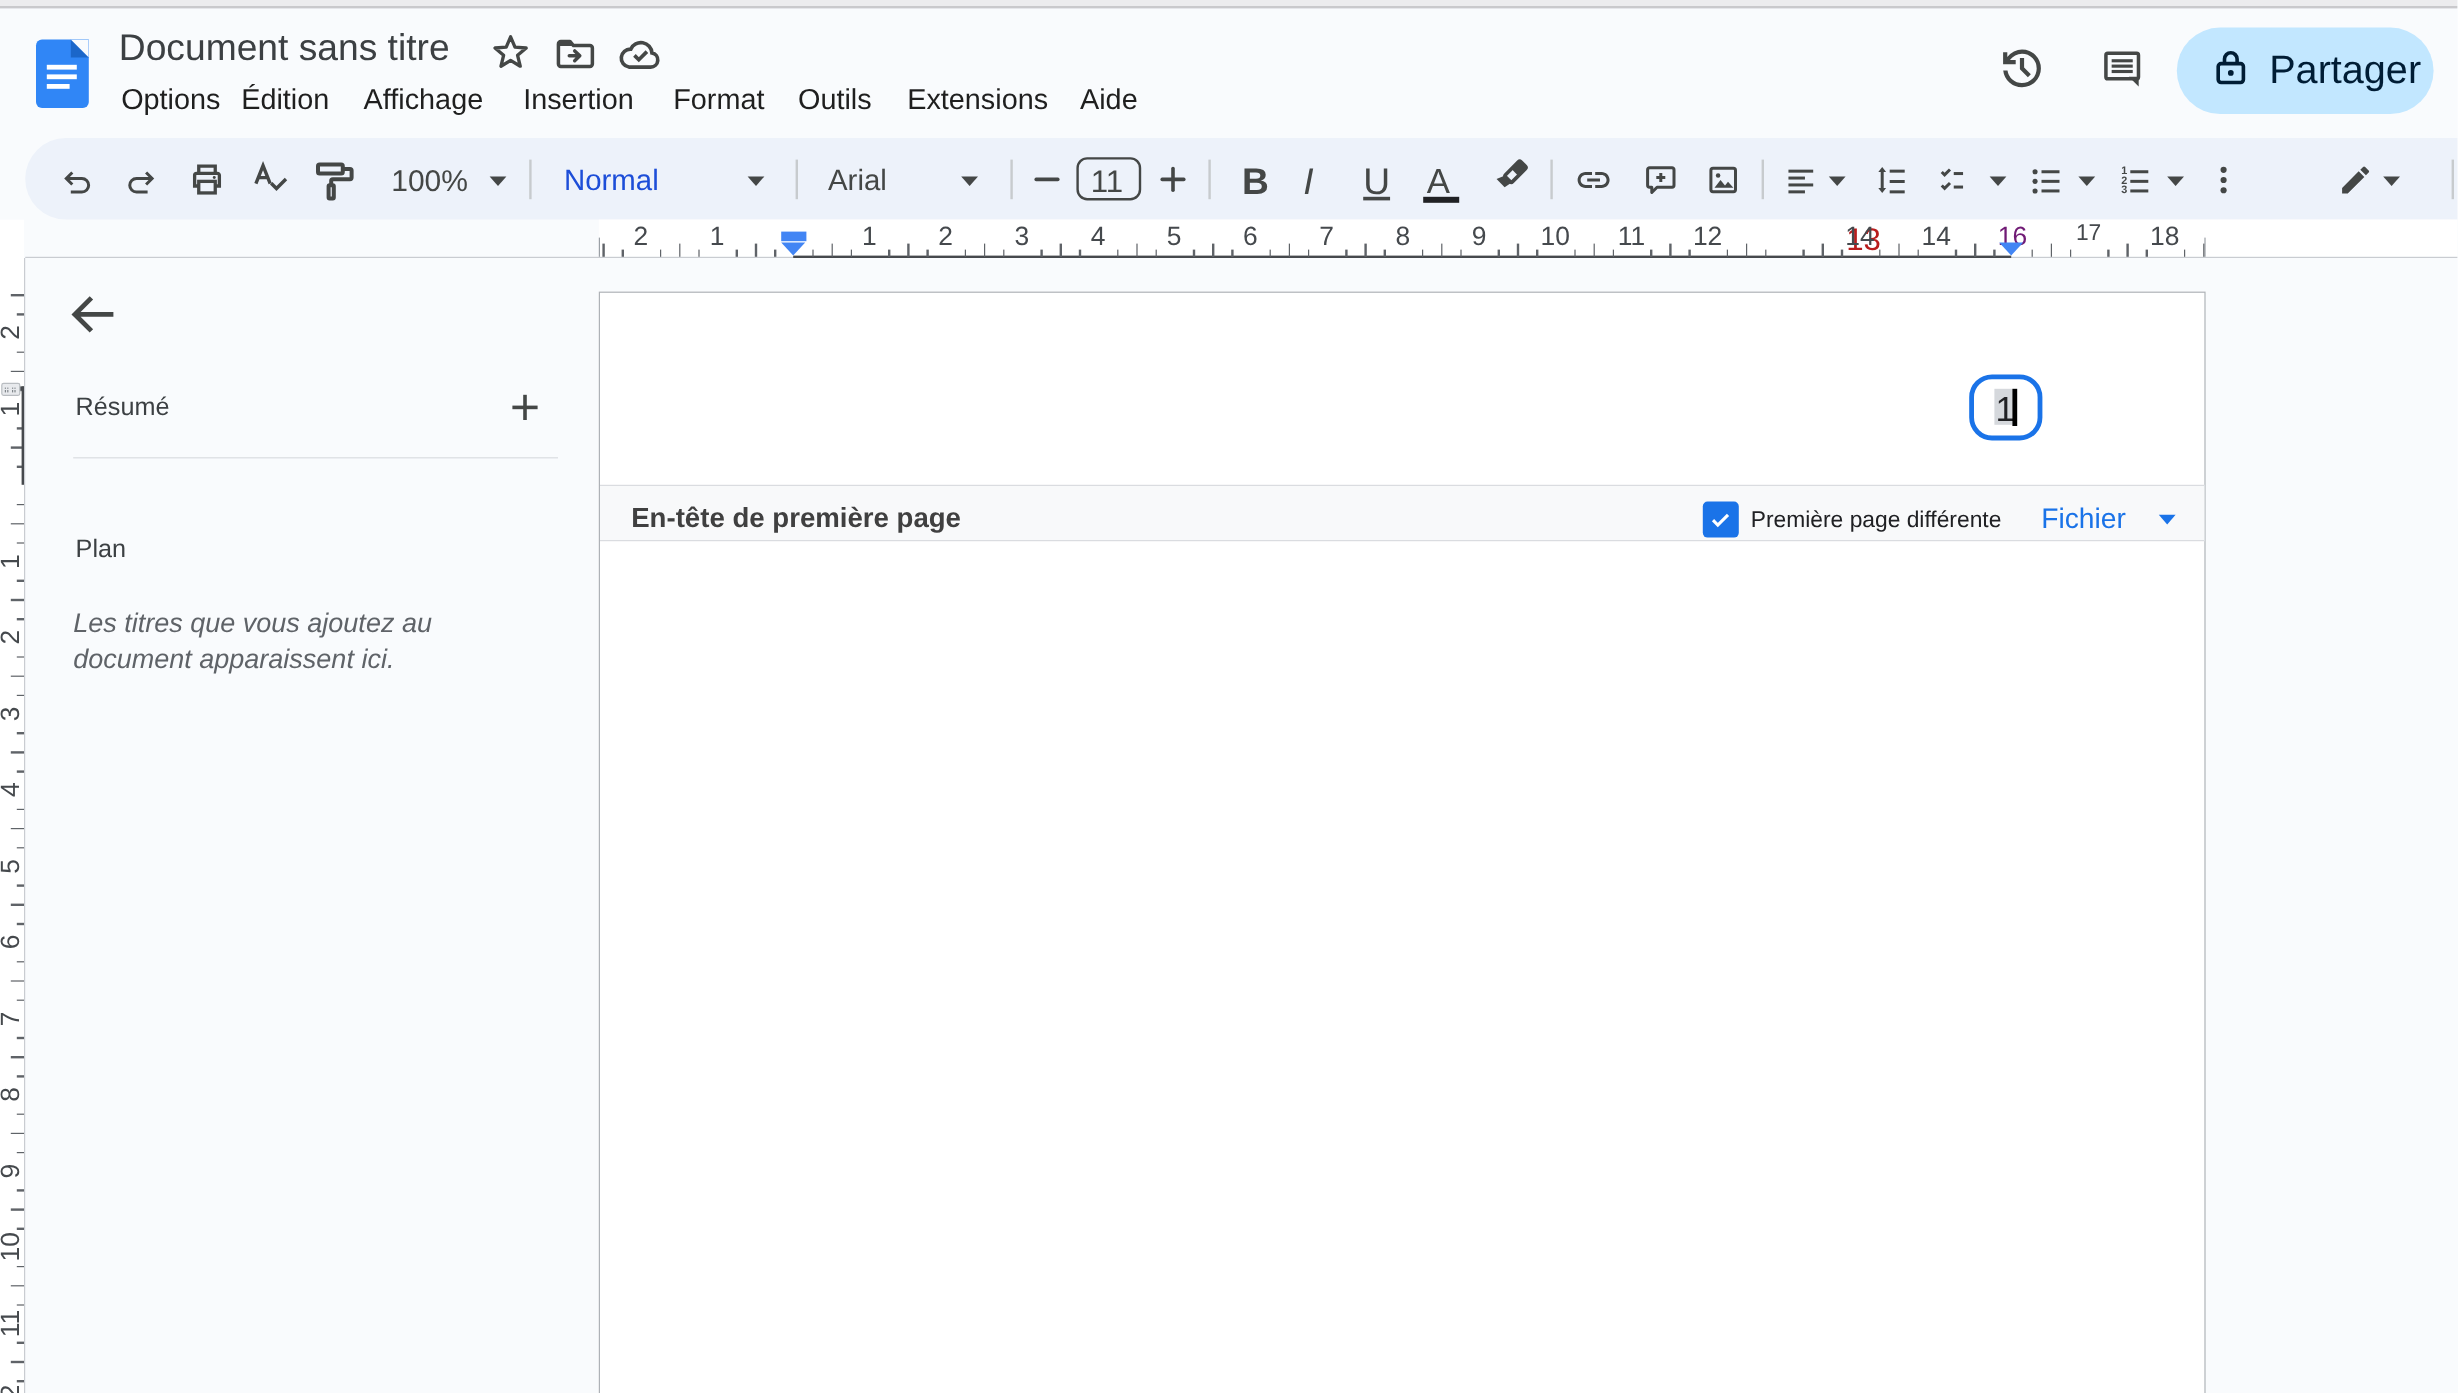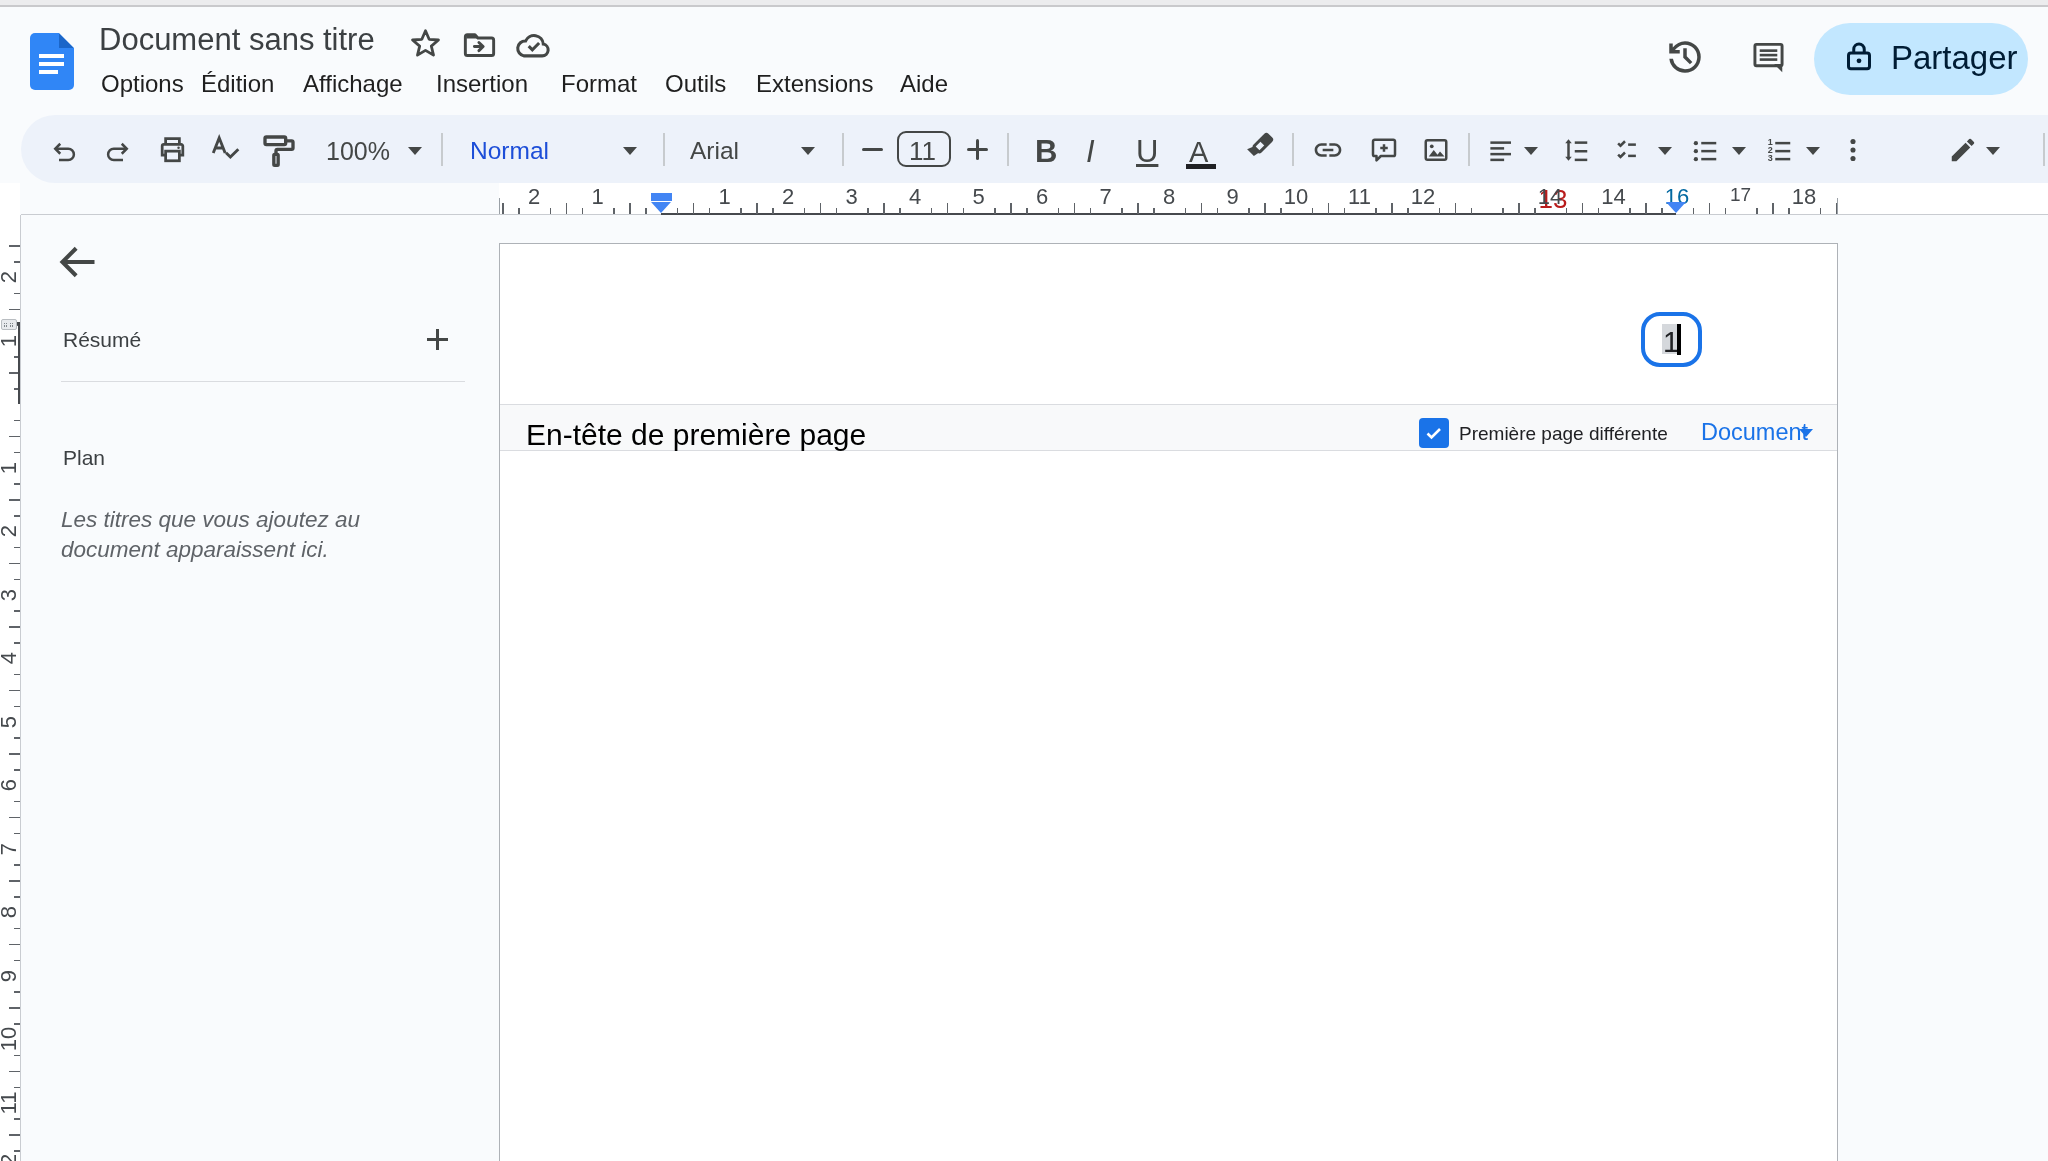--- a/index.html
+++ b/index.html
@@ -186,21 +186,21 @@
 <div class="txt" style="left:1042.0px;top:184px;font-size:22px;color:#45494d;transform:translateX(-50%)">6</div>
 <div class="txt" style="left:1105.5px;top:184px;font-size:22px;color:#45494d;transform:translateX(-50%)">7</div>
 <div class="txt" style="left:1169.0px;top:184px;font-size:22px;color:#45494d;transform:translateX(-50%)">8</div>
 <div class="txt" style="left:1232.5px;top:184px;font-size:22px;color:#45494d;transform:translateX(-50%)">9</div>
 <div class="txt" style="left:1296.0px;top:184px;font-size:22px;color:#45494d;transform:translateX(-50%)">10</div>
 <div class="txt" style="left:1359.5px;top:184px;font-size:22px;color:#45494d;transform:translateX(-50%)">11</div>
 <div class="txt" style="left:1423.0px;top:184px;font-size:22px;color:#45494d;transform:translateX(-50%)">12</div>
 <div class="txt" style="left:1553px;top:184px;font-size:26px;color:#b91c1c;transform:translateX(-50%)">13</div>
 <div class="txt" style="left:1550.0px;top:184px;font-size:22px;color:#45494d;transform:translateX(-50%)">14</div>
 <div class="txt" style="left:1613.5px;top:184px;font-size:22px;color:#45494d;transform:translateX(-50%)">14</div>
-<div class="txt" style="left:1677.0px;top:184px;font-size:22px;color:#0369a1;transform:translateX(-50%)">16</div>
+<div class="txt" style="left:1677.0px;top:184px;font-size:22px;color:#701a75;transform:translateX(-50%)">16</div>
 <div class="txt" style="left:1740.5px;top:184px;font-size:19px;color:#45494d;transform:translateX(-50%)">17</div>
 <div class="txt" style="left:1804.0px;top:184px;font-size:22px;color:#45494d;transform:translateX(-50%)">18</div>
 <div class="ab" style="left:502.2px;top:203px;width:1.6px;height:11px;background:#5f6368"></div>
 <div class="ab" style="left:518.1px;top:208px;width:1.6px;height:6px;background:#5f6368"></div>
 <div class="ab" style="left:549.9px;top:208px;width:1.6px;height:6px;background:#5f6368"></div>
 <div class="ab" style="left:565.8px;top:203px;width:1.6px;height:11px;background:#5f6368"></div>
 <div class="ab" style="left:581.6px;top:208px;width:1.6px;height:6px;background:#5f6368"></div>
 <div class="ab" style="left:613.4px;top:208px;width:1.6px;height:6px;background:#5f6368"></div>
 <div class="ab" style="left:629.2px;top:203px;width:1.6px;height:11px;background:#5f6368"></div>
 <div class="ab" style="left:645.1px;top:208px;width:1.6px;height:6px;background:#5f6368"></div>
@@ -342,19 +342,19 @@
 <div class="ab" style="left:436px;top:328.5px;width:3px;height:21px;background:#444746"></div>
 <div class="ab" style="left:61px;top:381px;width:404px;height:1px;background:#dadce0"></div>
 <div class="txt" style="left:63px;top:446px;font-size:21px;font-weight:500;color:#3c4043">Plan</div>
 <div class="txt" style="left:61px;top:505px;font-size:22.5px;font-style:italic;color:#5f6368;line-height:29.5px">Les titres que vous ajoutez au<br>document apparaissent ici.</div>
 <div class="ab" style="left:499px;top:243px;width:1339px;height:938px;background:#fff;border:1px solid #aeb2b7;box-sizing:border-box"></div>
 <div class="ab" style="left:1641px;top:312px;width:61px;height:55px;box-sizing:border-box;border:4px solid #1a73e8;border-radius:19px;background:#fff"></div>
 <div class="ab" style="left:1662px;top:324px;width:15px;height:30px;background:#d5d8dc"></div>
 <div class="txt" style="left:1663px;top:326px;font-size:29px;color:#202124">1</div>
 <div class="ab" style="left:1677px;top:324px;width:4px;height:31px;background:#000"></div>
 <div class="ab" style="left:500px;top:404px;width:1337px;height:47px;background:#f8f9fa;border-top:1px solid #dadce0;border-bottom:1px solid #dadce0;box-sizing:border-box"></div>
-<div class="txt" style="left:526px;top:418px;font-size:30px;font-weight:normal;color:#000000">En-tête de première page</div>
+<div class="txt" style="left:526px;top:418px;font-size:23px;font-weight:bold;color:#404040">En-tête de première page</div>
 <div class="ab" style="left:1419px;top:418px;width:30px;height:30px;background:#1a73e8;border-radius:4px"></div>
 <svg class="ab" style="left:1422.0px;top:421.0px;overflow:visible;" width="24" height="24" viewBox="0 0 24 24">
     <path d="M5.5 12.5l4 4 8.5-8.5" fill="none" stroke="#fff" stroke-width="2.6"></path>
   </svg>
 <div class="txt" style="left:1459px;top:423px;font-size:19px;color:#202124">Première page différente</div>
-<div class="txt" style="left:1701px;top:419px;font-size:23.5px;font-weight:500;color:#1a73e8">Document</div>
+<div class="txt" style="left:1701px;top:419px;font-size:23.5px;font-weight:500;color:#1a73e8">Fichier</div>
 <div class="ab" style="left:1798.5px;top:429.2px;width:0;height:0;border-left:7.5px solid transparent;border-right:7.5px solid transparent;border-top:8.5px solid #1a73e8"></div>
 </body></html>

